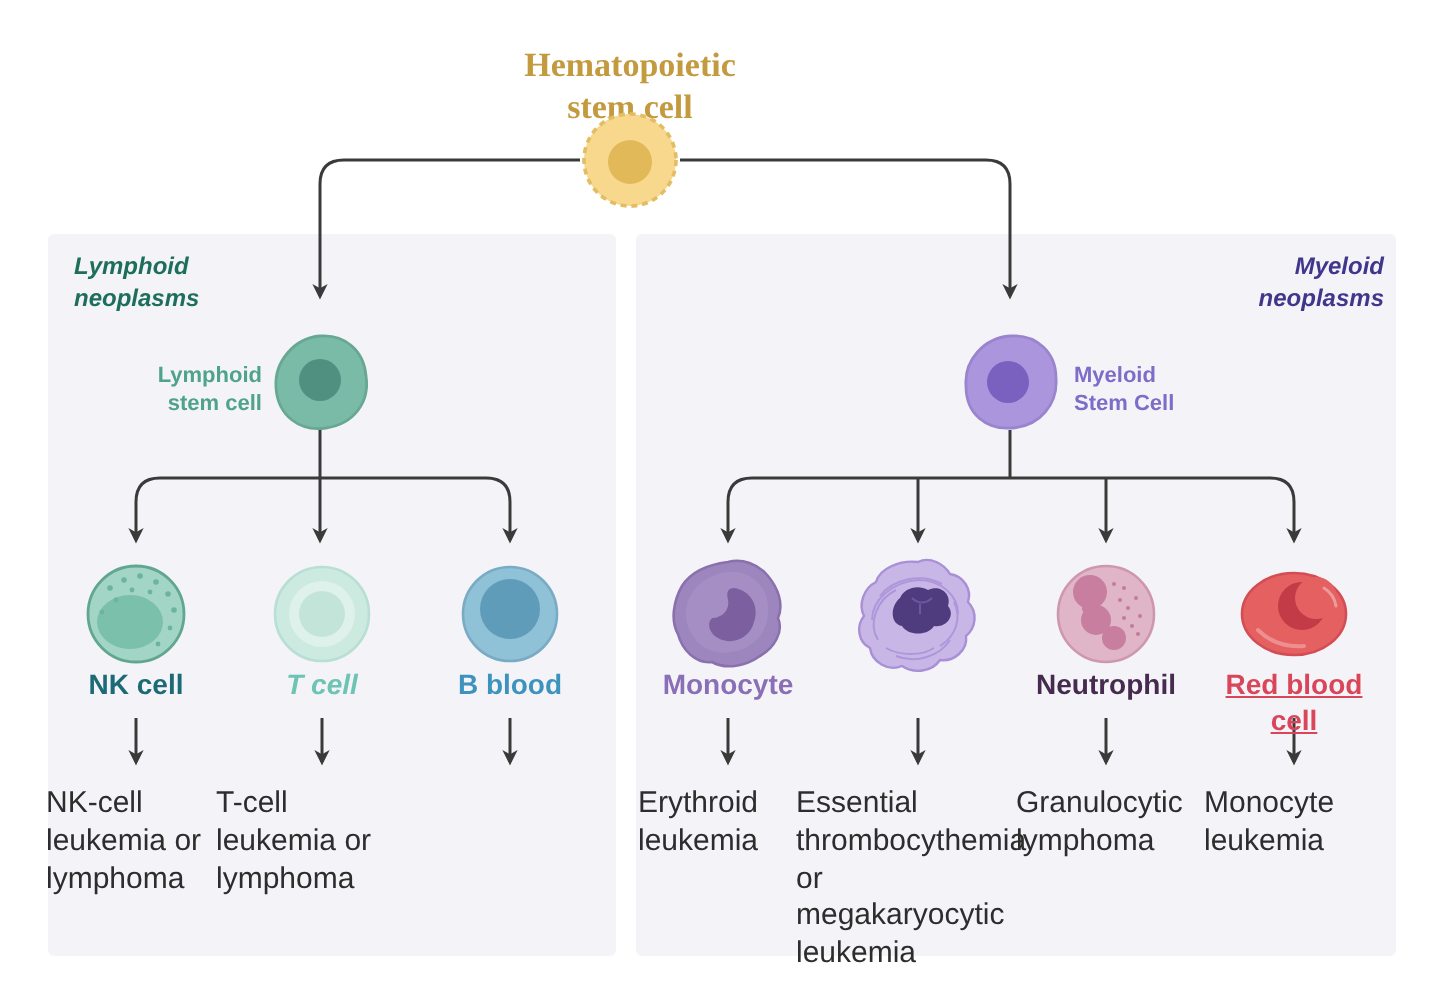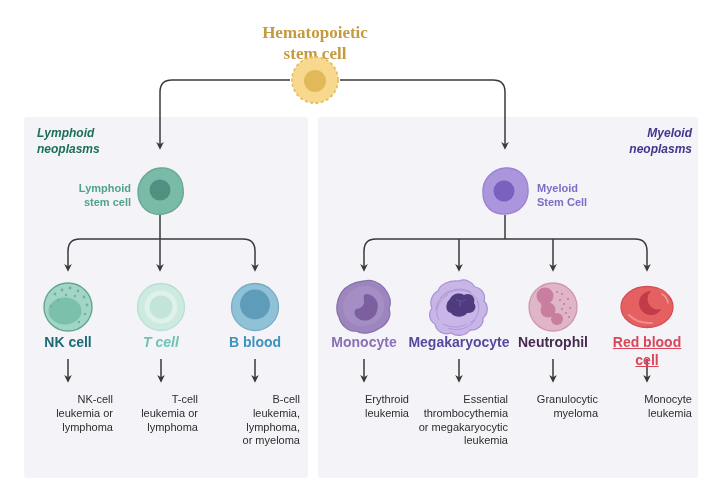--- a/index.html
+++ b/index.html
@@ -13,21 +13,21 @@
   .center{text-align:center;}
   .right-al{text-align:right;}
   .root-label{left:240px;top:22px;width:150px;font-size:17px;font-family:Liberation Serif, serif;}
   .panel-header{font-style:italic;font-size:12px;line-height:1.3;}
   .lymph-header{left:37px;top:126px;}
   .mye-header{right:28px;top:126px;text-align:right;}
   .stem-label{font-size:11px;}
   .lymph-stem-label{left:55px;top:182px;width:76px;}
   .mye-stem-label{left:537px;top:182px;width:80px;text-align:left;}
   .cell-label{top:334px;text-align:center;}
-  .disease{position:absolute;top:393px;font-size:11px;line-height:1.25;color:#2d2d2d;text-align:right;}
+  .disease{position:absolute;top:393px;font-size:15px;line-height:1.25;color:#2d2d2d;text-align:left;}
   .icon{position:absolute;}
   svg.connectors{position:absolute;left:0;top:0;z-index:3;pointer-events:none;}
   .above{z-index:4;}
 </style>
 </head>
 <body>
 
 <div class="canvas">
 
   <div class="panel left"></div>
@@ -121,24 +121,20 @@
   <div class="lbl cell-label above" style="left: 116px; width: 90px; color: rgb(110, 196, 180); font-style: italic;">T cell</div>
   <div class="disease pre above" style="left:108px;width:90px">T-cell
 leukemia or
 lymphoma</div>
 
   <svg class="icon above" style="left:229px;top:281px" width="52" height="52">
     <circle cx="26" cy="26" r="23.5" fill="#8fc1d7" stroke="#79abc4" stroke-width="1.3"></circle>
     <circle cx="26" cy="23.5" r="15" fill="#5e9cba"></circle>
   </svg>
   <div class="lbl cell-label above" style="left: 210px; width: 90px; color: rgb(62, 146, 190);">B blood</div>
-  <div class="disease pre above" style="left:210px;width:90px">B-cell
-leukemia,
-lymphoma,
-or myeloma</div>
 
   <svg class="icon above" style="left:334px;top:277px" width="60" height="60">
     <path d="M30,4 C37,2 45,5 50,11 C55,17 58,25 55,32 C58,39 53,47 46,51 C39,56 29,58 22,54
              C14,55 7,48 5,40 C1,33 3,23 7,16 C12,8 22,5 30,4 Z" fill="#9d86be" stroke="#8a71ad" stroke-width="1.3"></path>
     <path d="M30,9 C41,8 50,16 50,27 C51,38 43,48 31,49 C20,51 10,43 9,31 C8,20 18,10 30,9 Z" fill="#a995c8" opacity="0.55"></path>
     <path d="M33,17 C41,18 46,26 43,34 C41,42 32,46 25,42 C21,40 19,35 22,32
              C27,32 31,28 30,23 C29,19 30,17 33,17 Z" fill="#7b5f9e"></path>
   </svg>
   <div class="lbl cell-label above" style="left: 319px; width: 90px; color: rgb(138, 111, 182);">Monocyte</div>
   <div class="disease pre above" style="left:319px;width:90px">Erythroid
@@ -152,21 +148,20 @@
       <path d="M10,34 C10,24 20,15 33,14 C45,14 53,22 53,31"></path>
       <path d="M13,44 C8,36 12,24 22,19"></path>
       <path d="M44,47 C52,42 55,33 51,25"></path>
       <path d="M22,52 C32,56 44,52 49,44"></path>
       <path d="M17,48 C24,52 35,52 41,48"></path>
     </g>
     <path d="M24,23 C26,18 33,16 38,19 C44,16 50,21 48,27 C52,32 47,38 41,37
              C38,42 28,42 25,37 C19,36 19,27 24,23 Z" fill="#4e3c7e"></path>
     <path d="M30,23 C33,26 37,26 40,23 M34,26 L34,31" stroke="#6a58a0" stroke-width="1" fill="none"></path>
   </svg>
-  <div class="lbl cell-label above" style="left: 404px; width: 110px; color: rgb(85, 73, 158);">Megakaryocyte</div>
   <div class="disease pre above" style="left:398px;width:110px">Essential
 thrombocythemia
 or megakaryocytic
 leukemia</div>
 
   <svg class="icon above" style="left:526px;top:280px" width="54" height="54">
     <circle cx="27" cy="27" r="24" fill="#e0b5c8" stroke="#cf97ae" stroke-width="1.3"></circle>
     <g fill="#c87e9f">
       <circle cx="19" cy="16" r="8.5"></circle>
       <circle cx="22" cy="30" r="7.5"></circle>
@@ -181,21 +176,21 @@
       <circle cx="44" cy="28" r="1"></circle>
         <circle cx="40" cy="33" r="1"></circle>
         <circle cx="34" cy="20" r="1"></circle>
       <circle cx="43" cy="37" r="1"></circle>
         <circle cx="36" cy="29" r="1"></circle>
         <circle cx="31" cy="12" r="1"></circle>
     </g>
   </svg>
   <div class="lbl cell-label above" style="left: 508px; width: 90px; color: rgb(70, 42, 79); text-align: center;">Neutrophil</div>
   <div class="disease pre above" style="left:508px;width:90px">Granulocytic
-myeloma</div>
+lymphoma</div>
 
   <svg class="icon above" style="left:617px;top:283px" width="60" height="50">
     <ellipse cx="30" cy="24" rx="26" ry="20.5" fill="#e56060" stroke="#d44d55" stroke-width="1.3"></ellipse>
     <circle cx="34" cy="20" r="12" fill="#c33b46"></circle>
     <circle cx="41" cy="16" r="10.5" fill="#e56060"></circle>
     <path d="M12,32 Q21,41 35,40" stroke="#ef8e8e" stroke-width="2" fill="none" stroke-linecap="round"></path>
     <path d="M45,11 Q50,14 51,20" stroke="#ef9a9a" stroke-width="1.5" fill="none" stroke-linecap="round"></path>
   </svg>
   <div class="lbl cell-label above" style="left: 602px; width: 90px; color: rgb(217, 70, 89); text-decoration: underline;">Red blood cell</div>
   <div class="disease pre above" style="left:602px;width:90px">Monocyte

